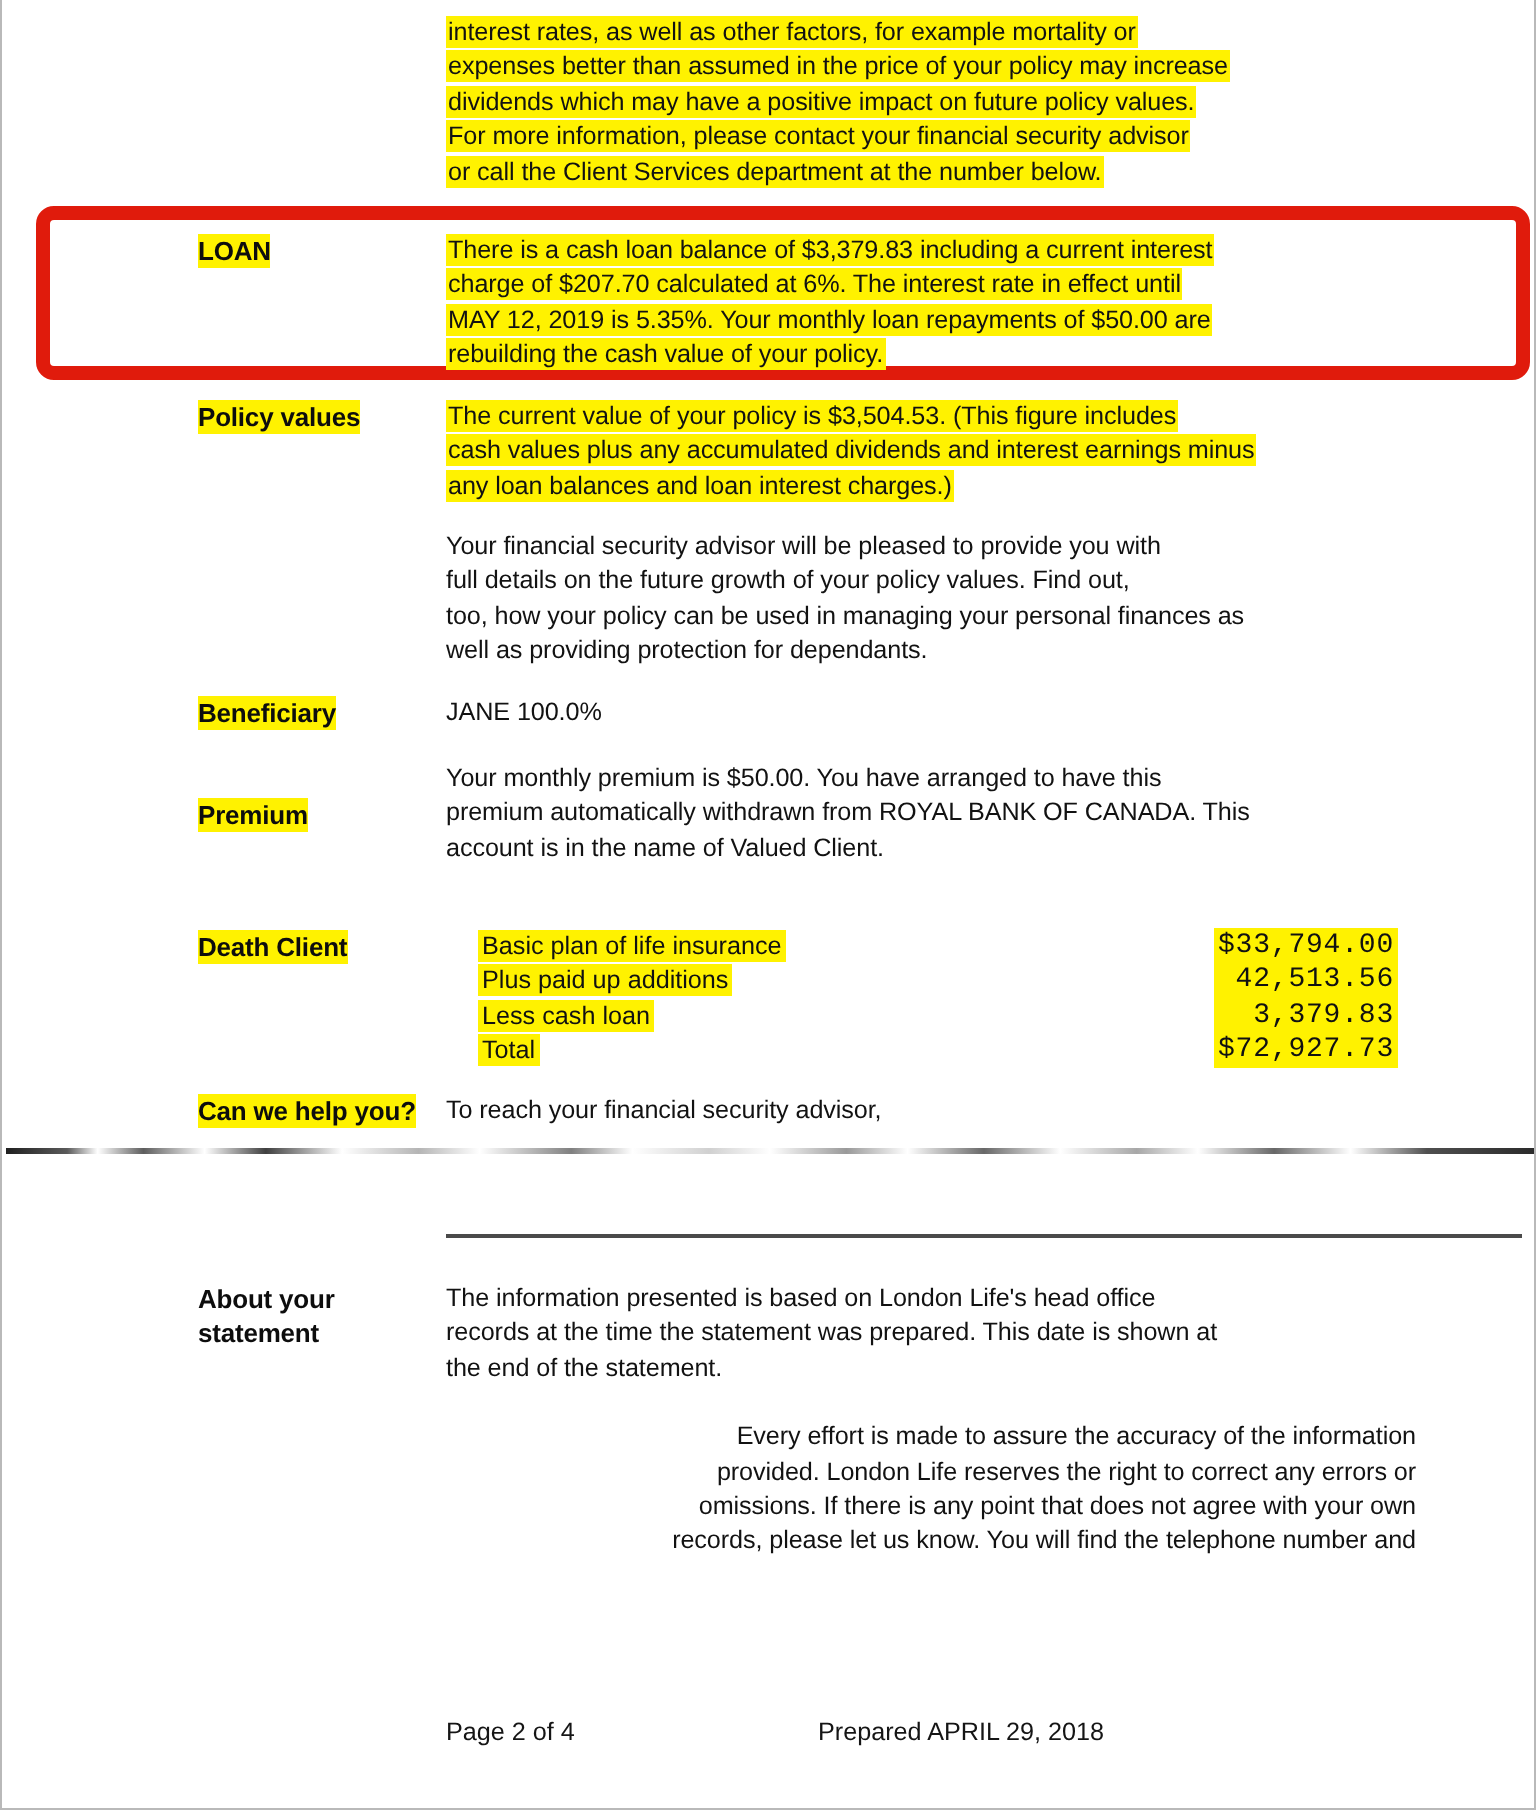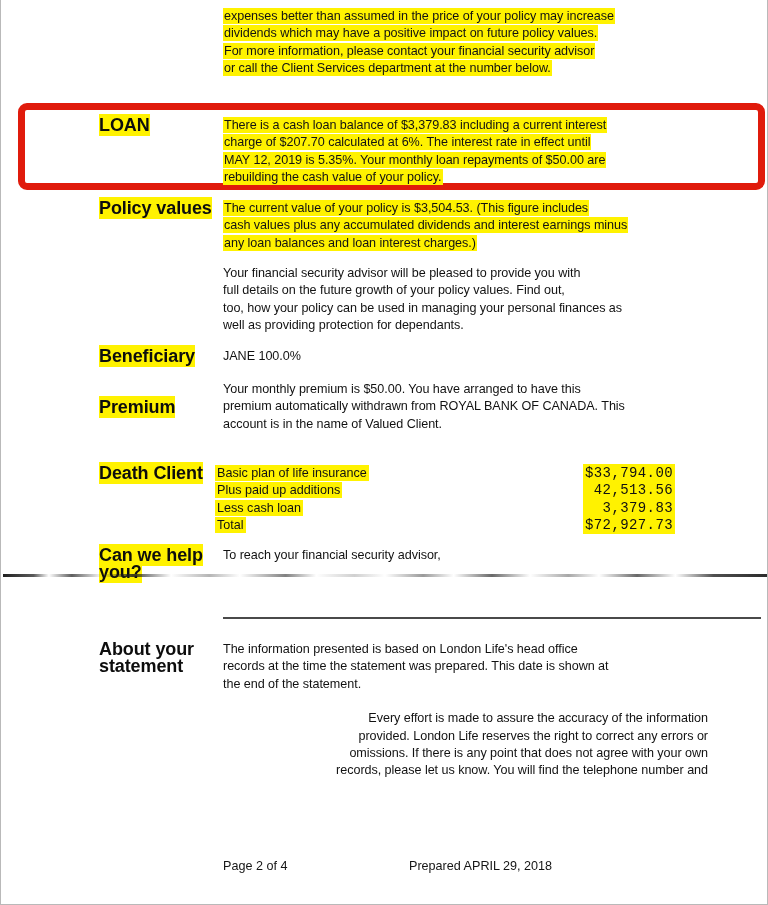--- a/index.html
+++ b/index.html
@@ -32,21 +32,21 @@
   .stmt-row {
     position: absolute;
     left: 0;
     width: 768px;
     display: block;
   }
   .row-label {
     position: absolute;
     left: 88px;
     width: 135px;
-    font-size: 18px;
+    font-size: 13px;
     font-weight: bold;
     line-height: 17px;
     letter-spacing: -0.1px;
     color: #0d0d0d;
     padding-left: 10px;
   }
   .row-body {
     position: absolute;
     left: 222px;
     width: 485px;
@@ -83,21 +83,21 @@
     border: 7px solid #e01b0c;
     border-radius: 9px;
     box-sizing: border-box;
     background: transparent;
     pointer-events: none;
   }
 
   
   .db-table {
     position: absolute;
-    left: 214px;
+    left: 238px;
     width: 460px;
     font-size: 12.6px;
     line-height: 17.4px;
   }
   .db-line {
     position: relative;
     height: 17.4px;
   }
   .db-desc {
     position: absolute;
@@ -186,20 +186,21 @@
     top: 0;
   }
 </style>
 </head>
 <body>
 
 <div class="scan-page">
 
   <div class="stmt-row" style="top:8px;">
     <div class="row-body hl-block">
+      <span class="line"><span>interest rates, as well as other factors, for example mortality or</span></span>
       <span class="line"><span>expenses better than assumed in the price of your policy may increase</span></span>
       <span class="line"><span>dividends which may have a positive impact on future policy values.</span></span>
       <span class="line"><span>For more information, please contact your financial security advisor</span></span>
       <span class="line"><span>or call the Client Services department at the number below.</span></span>
     </div>
   </div>
 
   <div class="red-box"></div>
 
   <div class="stmt-row" style="top:117px;">

